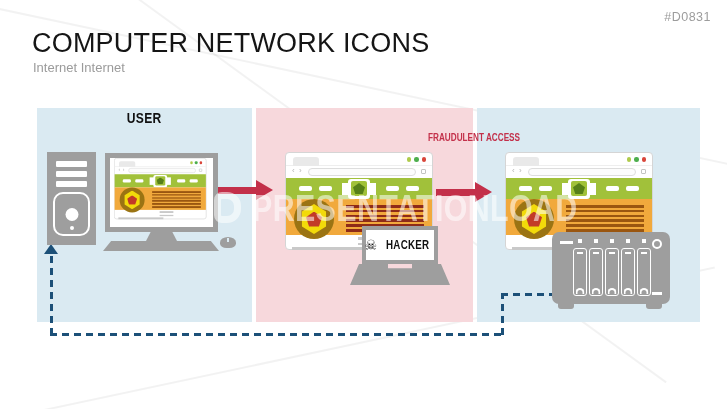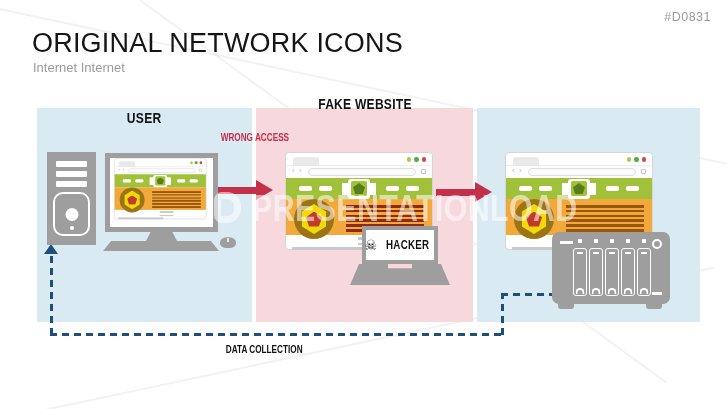--- a/index.html
+++ b/index.html
@@ -132,39 +132,33 @@
 </head>
 <body>
 
 <div class="slide">
 
   <div class="wm-line wm-l1"></div>
   <div class="wm-line wm-l2"></div>
   <div class="wm-line wm-l3"></div>
 
   <div class="catalog-id">#D0831</div>
-  <div class="title">ORIGINAL NETWORK ICONS</div>
+  <div class="title">COMPUTER NETWORK ICONS</div>
   <div class="subtitle">Internet Internet</div>
 
   <div class="panel panel-blue panel-user"></div>
   <div class="panel panel-pink panel-fake"></div>
   <div class="panel panel-blue panel-orig"></div>
 
   <div class="col-header ch-user">
     <span class="cond">USER</span>
   </div>
-  <div class="col-header ch-fake">
-    <span class="cond">FAKE WEBSITE</span>
-  </div>
-
-  <div class="flow-label fl-wrong">
-    <span class="cond">WRONG ACCESS</span>
-  </div>
-  <div class="flow-label fl-data">
-    <span class="cond">DATA COLLECTION</span>
+
+  <div class="flow-label fl-fraud">
+    <span class="cond">FRAUDULENT ACCESS</span>
   </div>
 
   <div class="red-arrow ra-1">
     <div class="shaft"></div>
     <div class="head"></div>
   </div>
   <div class="red-arrow ra-2">
     <div class="shaft"></div>
     <div class="head"></div>
   </div>

